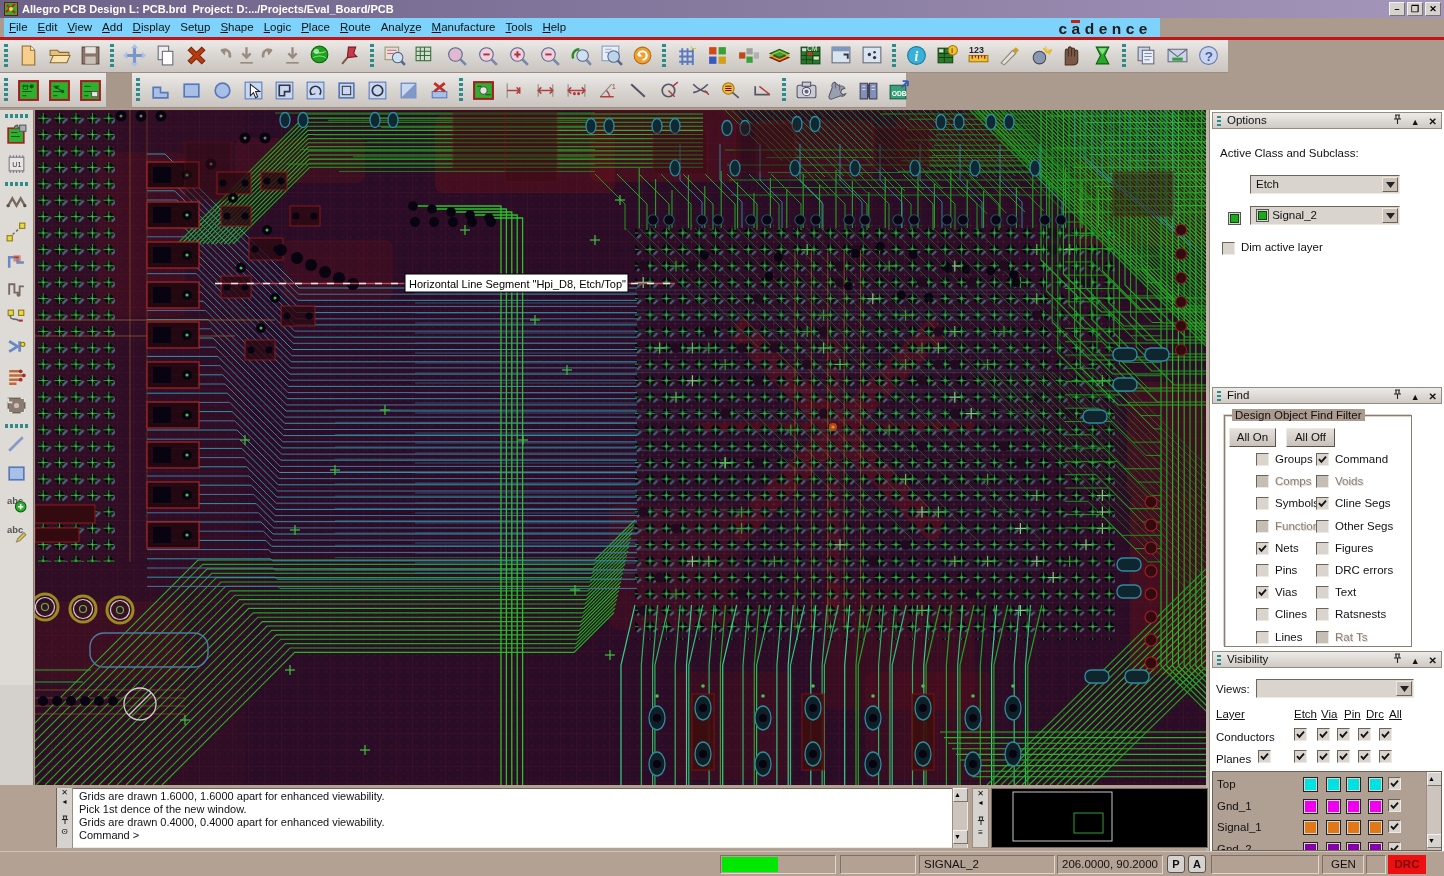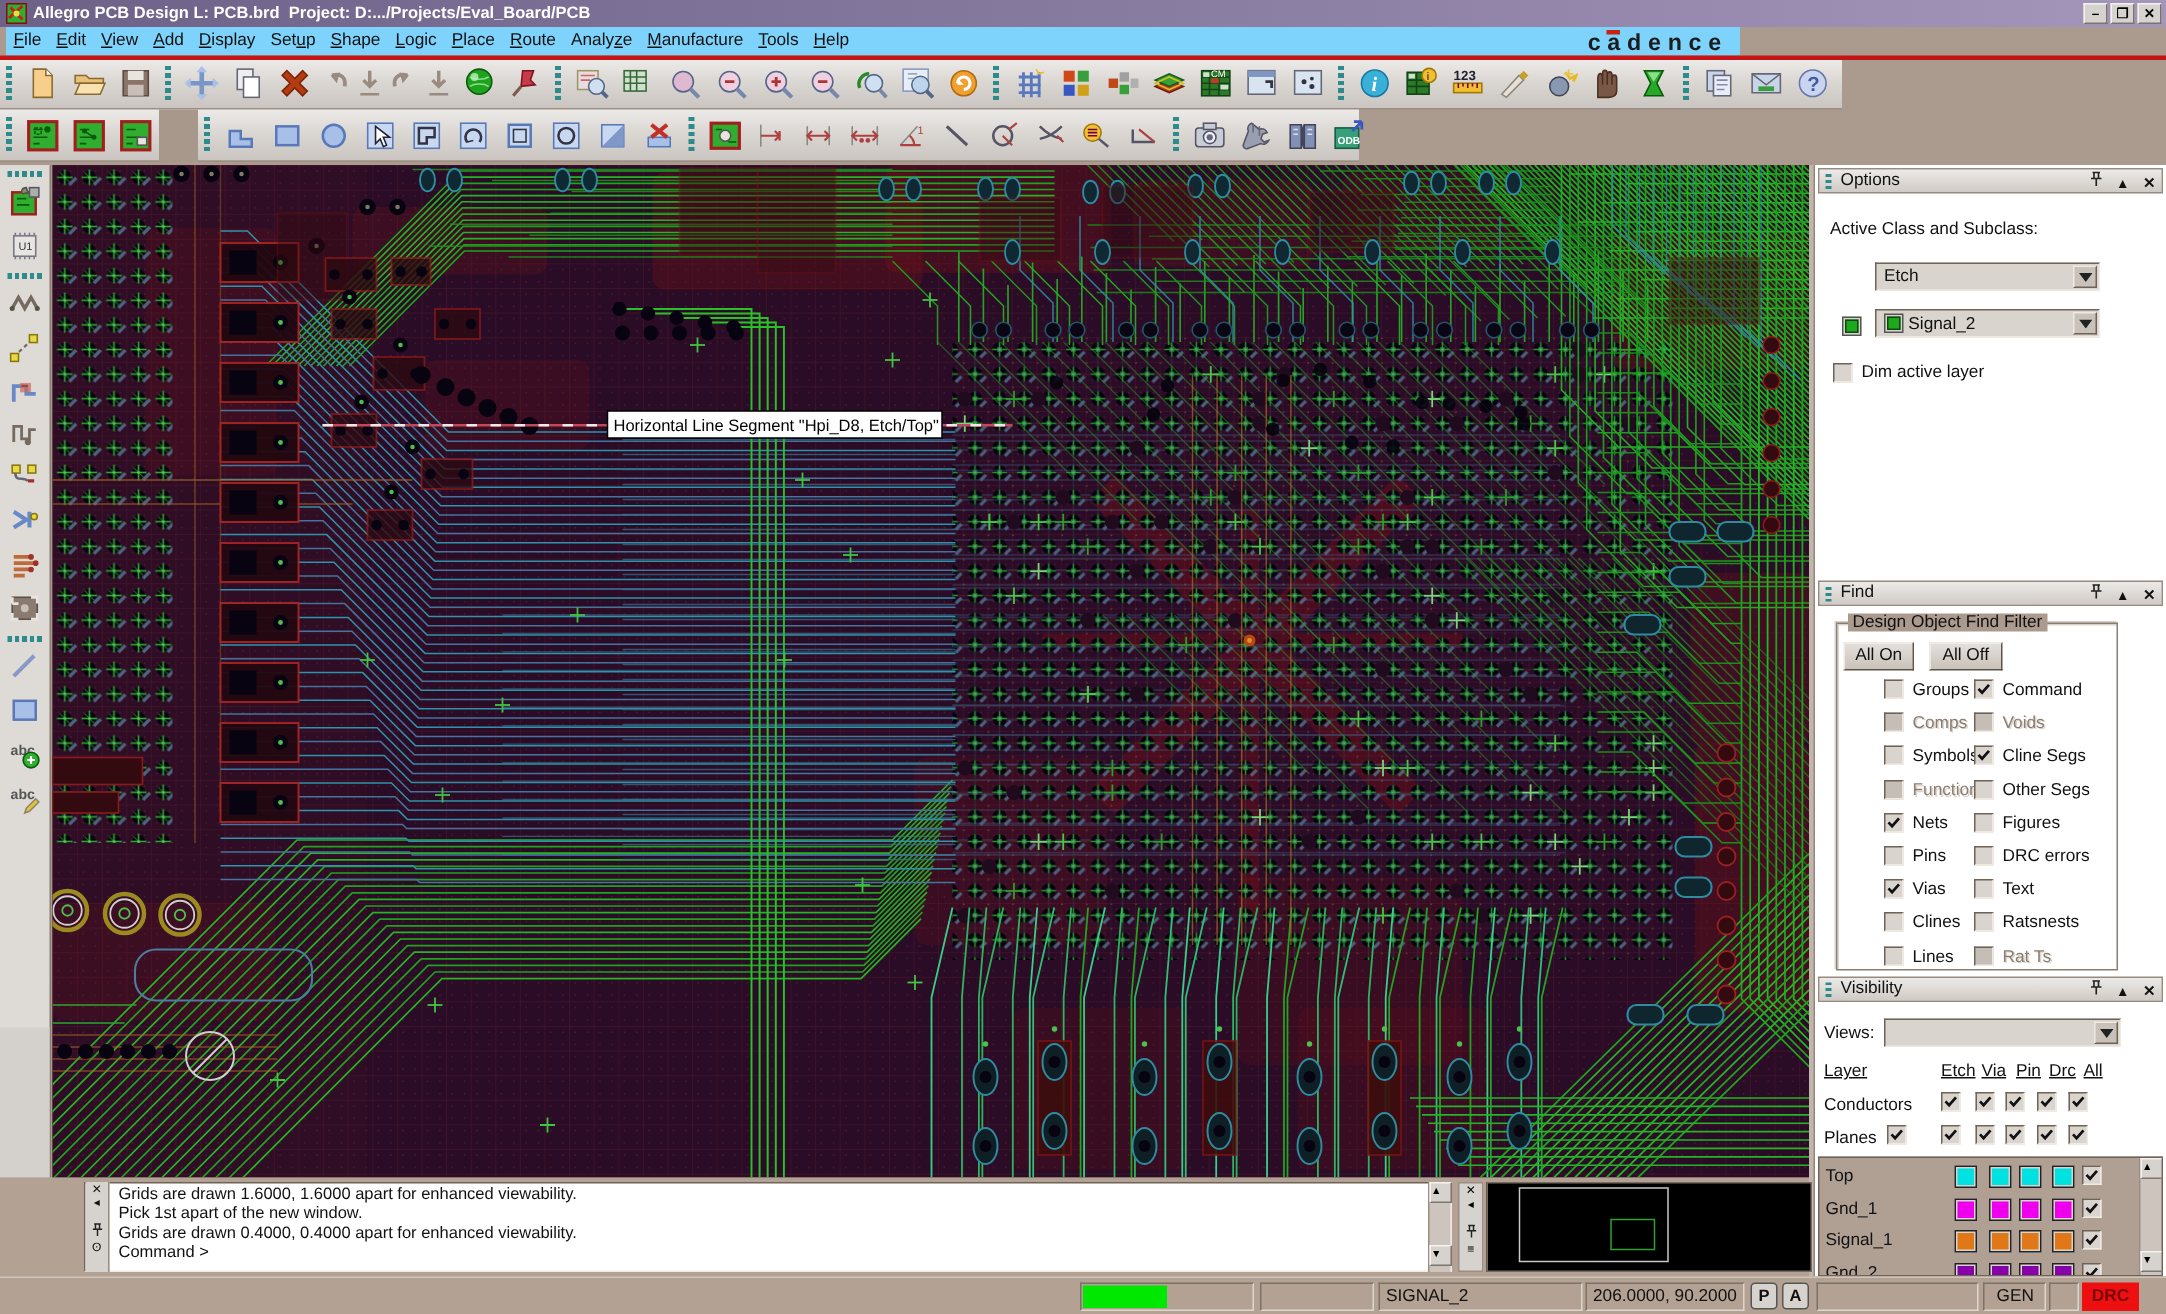--- a/index.html
+++ b/index.html
@@ -1984,21 +1984,21 @@
         <div class="sbtn" style="font-size:7px">▲</div>
         <div style="height:48px"></div>
         <div class="sbtn" style="font-size:7px">▼</div>
       </div>
     </div>
   </div>
 
   <div id="consolerow">
     <div id="conbox">
       <div style="margin-left:18px">Grids are drawn 1.6000, 1.6000 apart for enhanced viewability.</div>
-      <div style="margin-left:18px">Pick 1st apart of the new window.</div>
+      <div style="margin-left:18px">Pick 1st dence of the new window.</div>
       <div style="margin-left:18px">Grids are drawn 0.4000, 0.4000 apart for enhanced viewability.</div>
       <div style="margin-left:18px">Command &gt;</div>
     </div>
     <div id="constrip">✕<br>◂<br><br><svg width="8" height="10" viewBox="0 0 9 11">
           <path d="M2 1h5M3 1v4h3V1M1 5h7M4.5 5v5" stroke="#222" fill="none" stroke-width="1.1"></path>
         </svg><br>ʘ</div>
     <div id="conscroll">
         <div class="sbtn" style="font-size:7px">▲</div>
         <div style="height:28px"></div>
         <div class="sbtn" style="font-size:7px">▼</div>

